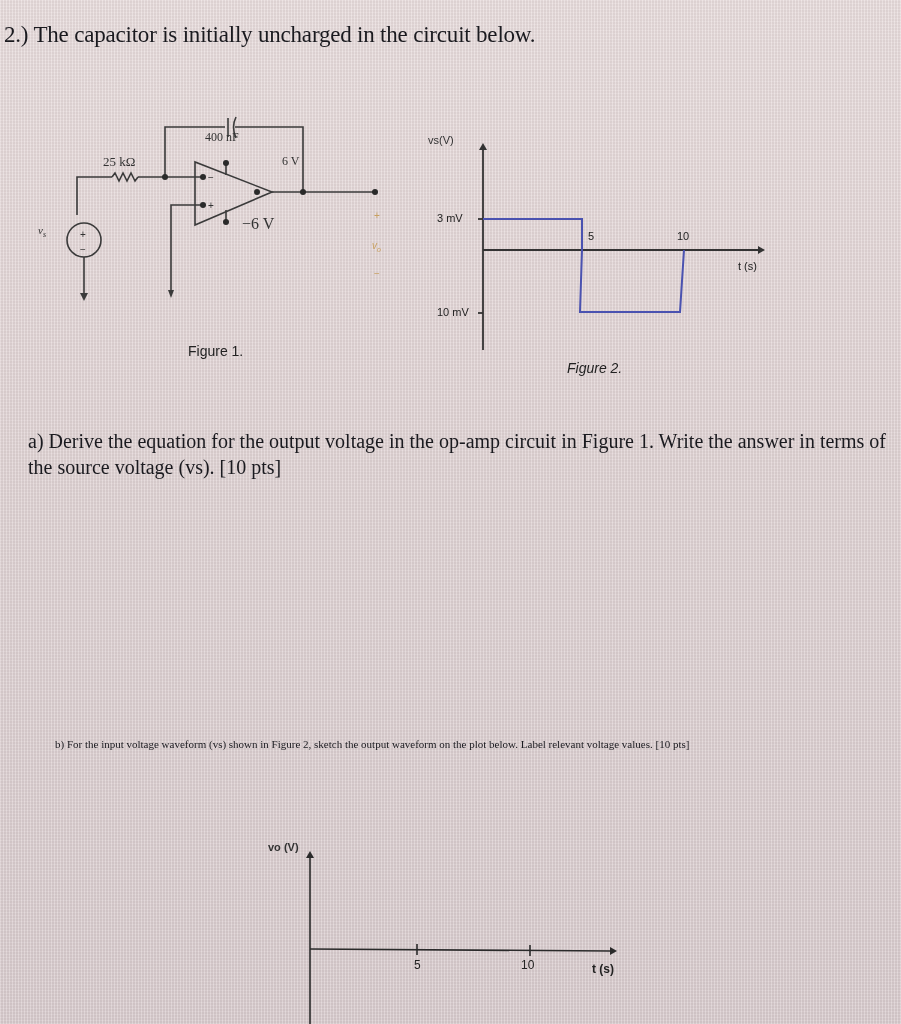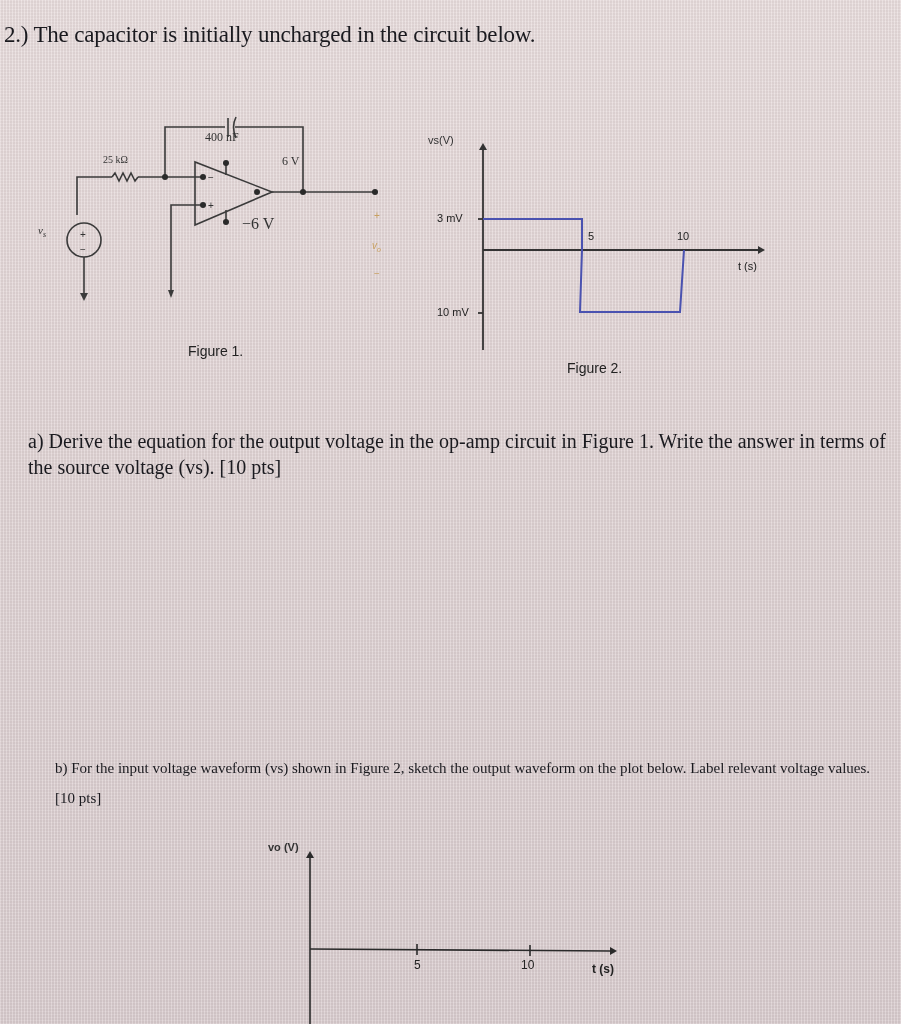--- a/index.html
+++ b/index.html
@@ -10,21 +10,21 @@
       repeating-linear-gradient(90deg, rgba(255,255,255,0.18) 0 1px, rgba(0,0,0,0.03) 1px 3px),
       repeating-linear-gradient(0deg, rgba(255,255,255,0.10) 0 1px, rgba(0,0,0,0.02) 1px 3px),
       linear-gradient(180deg, #e8dcdc 0%, #dfd2d3 50%, #d9ccce 100%);
     color: #1a1a1f;
   }
   .serif { font-family: "Liberation Serif", "DejaVu Serif", serif; }
   .sans { font-family: "Liberation Sans", "DejaVu Sans", sans-serif; }
   .abs { position: absolute; }
   .q-title { left: 4px; top: 22px; font-size: 23px; letter-spacing: -0.2px; }
   .part-a { left: 28px; top: 428px; font-size: 20px; line-height: 26px; width: 870px; }
-  .part-b { left: 55px; top: 753px; font-size: 15px; line-height: 30px; width: 830px; }
+  .part-b { left: 55px; top: 732px; font-size: 11px; line-height: 24px; width: 830px; }
   .fig-label { font-size: 14px; color: #222; }
   .small { font-size: 11px; color: #333; }
   .tick { font-size: 11px; color: #222; }
   svg text { font-family: "Liberation Sans", "DejaVu Sans", sans-serif; }
 </style>
 </head>
 <body>
 
 <div class="abs serif q-title">2.) The capacitor is initially uncharged in the circuit below.</div>
 
@@ -71,21 +71,21 @@
     </g>
 
     <text x="80" y="238" font-size="10" fill="#333">+</text>
     <text x="80" y="253" font-size="10" fill="#333">−</text>
     <text x="208" y="181" font-size="10" fill="#333">−</text>
     <text x="208" y="209" font-size="10" fill="#333">+</text>
   </svg>
 </div>
 
 <div class="abs serif small" style="left:205px; top:98px; font-size:12px;margin-top:32px;">400 nF</div>
-<div class="abs serif small" style="left:103px; top:154px; font-size:10px;">25 kΩ</div>
+<div class="abs serif small" style="left:103px; top:154px; font-size:13px;">25 kΩ</div>
 <div class="abs serif small" style="left:235px; top:154px; font-size:12px;margin-left:47px;">6 V</div>
 <div class="abs serif small" style="left:242px; top:215px; font-size:16px;">−6 V</div>
 <div class="abs serif small" style="left:38px; top:224px; font-size:11px; font-style:italic;">
   <span>v</span><sub style="font-size:8px;">s</sub>
 </div>
 <div class="abs sans" style="left:374px; top:210px; font-size:10px; color:#c8a060;">+</div>
 <div class="abs sans" style="left:372px; top:240px; font-size:10px; color:#c8a060; font-style:italic;">
   <span>v</span><sub style="font-size:7px;">o</sub>
 </div>
 <div class="abs sans" style="left:374px; top:268px; font-size:10px; color:#c8a060;">−</div>
@@ -103,21 +103,21 @@
     <polygon points="758,246 758,254 765,250" fill="#333"></polygon>
     <polyline points="483,219 582,219 582,250 580,312 680,312 684,250" stroke="#4a52b0" stroke-width="2" fill="none"></polyline>
   </svg>
 </div>
 <div class="abs sans small" style="left:428px; top:134px; font-weight:normal; font-size:11px;">vs(V)</div>
 <div class="abs sans tick" style="left:437px; top:212px;">3 mV</div>
 <div class="abs sans tick" style="left:437px; top:306px;">10 mV</div>
 <div class="abs sans tick" style="left:588px; top:230px;">5</div>
 <div class="abs sans tick" style="left:677px; top:230px;">10</div>
 <div class="abs sans tick" style="left:738px; top:260px;">t (s)</div>
-<div class="abs sans fig-label" style="left:567px; top:360px;">Figure 2.</div>
+<div class="abs sans fig-label" style="left:567px; top:360px;font-style:italic;">Figure 2.</div>
 
 <div class="abs serif part-a">a) Derive the equation for the output voltage in the op-amp circuit in Figure 1. Write the answer in terms of the source voltage (vs). [10 pts]</div>
 
 <div class="abs" style="left:28px; top:495px; width:860px; height:240px;"></div>
 
 <div class="abs serif part-b">b) For the input voltage waveform (vs) shown in Figure 2, sketch the output waveform on the plot below. Label relevant voltage values. [10 pts]</div>
 
 <div class="abs" style="left:240px; top:820px; width:420px; height:204px;">
   <svg width="420" height="204" viewBox="240 820 420 204">
     <g stroke="#2a2a2a" stroke-width="1.6" fill="none">

